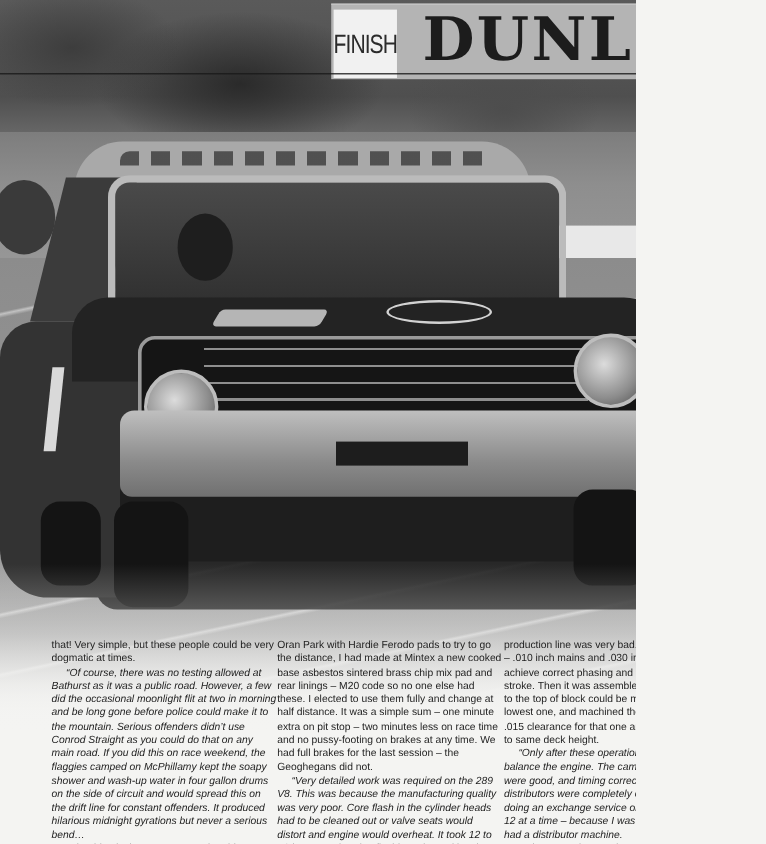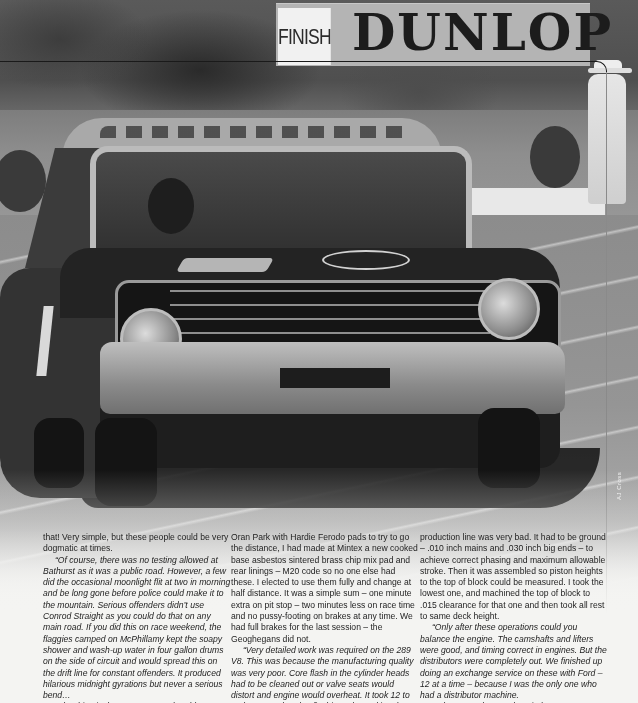--- a/index.html
+++ b/index.html
@@ -1,21 +1,21 @@
 <!DOCTYPE html>
 <html><head>
 <meta charset="utf-8">
 <style>
   html, body { margin: 0; padding: 0; }
   body {
     width: 638px; height: 703px; overflow: hidden; position: relative;
     background: #f4f4f2;
     font-family: "Liberation Sans", sans-serif;
   }
-  .page { position: absolute; left: 0; top: 0; width: 638px; height: 703px; overflow: hidden; }
+  .page { position: absolute; left: 0; top: 0; width: 530px; height: 703px; overflow: hidden; }
 
   
   .photo { position: absolute; left: 0; top: 0; width: 638px; height: 703px; overflow: hidden;
     background: linear-gradient(180deg, #6f6f6f 0px, #5d5d5d 40px, #4a4a4a 110px, #777 140px, #8a8a8a 200px, #8c8c8c 260px, #939393 400px, #a5a5a5 470px, #c7c7c7 520px, #ececec 570px, #f4f4f2 610px);
   }
   .trees { position: absolute; left: 0; top: 0; width: 638px; height: 115px;
     background:
       radial-gradient(ellipse 90px 50px at 60px 40px, #3d3d3d 0%, rgba(60,60,60,0) 100%),
       radial-gradient(ellipse 120px 60px at 200px 70px, #2a2a2a 0%, rgba(40,40,40,0) 100%),
       radial-gradient(ellipse 80px 50px at 420px 90px, #4d4d4d 0%, rgba(60,60,60,0) 100%),

